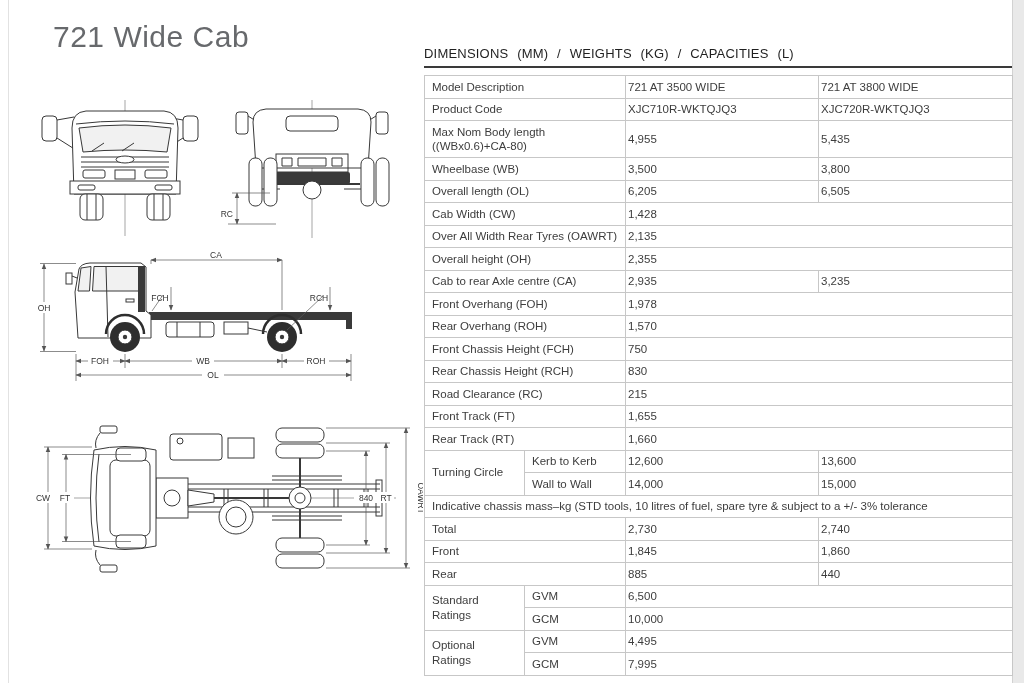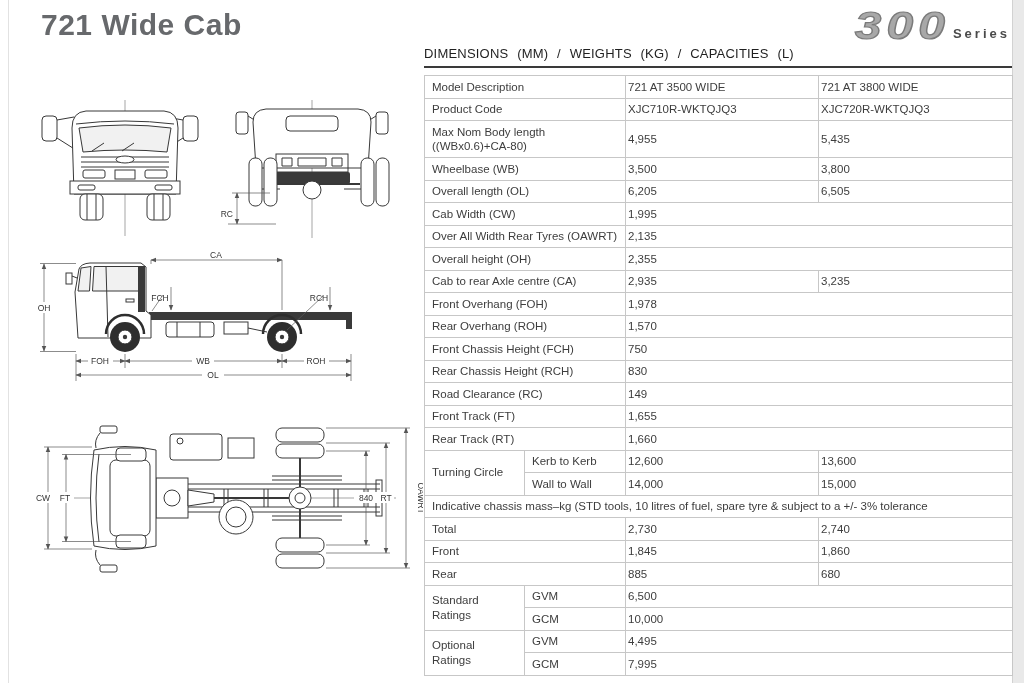--- a/index.html
+++ b/index.html
@@ -1,21 +1,21 @@
 <!DOCTYPE html>
 <html><head>
 <meta charset="utf-8">
 <style>
   html,body{margin:0;padding:0;background:#888;}
   .page{position:relative;width:1024px;height:683px;background:#ffffff;overflow:hidden;
         font-family:"Liberation Sans",sans-serif;}
   .edge-left{position:absolute;left:8px;top:0;width:1px;height:100%;background:#e2e2e2;}
   .edge-right{position:absolute;right:0;top:0;width:11px;height:100%;background:#e9e9e9;border-left:1px solid #d2d2d2;}
 
-  h1.title{position:absolute;left:37px;top:4px;margin:4px;font-size:30px;font-weight:700;
+  h1.title{position:absolute;left:37px;top:4px;margin:16px;font-size:30px;font-weight:400;
            color:#67696c;letter-spacing:0.5px;}
 
   .logo{position:absolute;top:0px;right:14px;display:flex;align-items:flex-end;}
   .logo .num{font-size:48px;line-height:0.92;font-weight:900;font-style:italic;letter-spacing:5px;
              color:#a8a8a8;-webkit-text-stroke:1.5px #7b7b7b;transform:scaleY(0.82);transform-origin:bottom;}
   .logo .ser{font-size:13px;font-weight:bold;letter-spacing:3px;color:#4a4a4a;margin-left:3px;margin-bottom:3px;}
 
   .spec{position:absolute;left:424px;top:46px;width:588px;}
   .spec-title{font-size:13px;font-weight:normal;color:#1f1f1f;word-spacing:5px;letter-spacing:0.2px;
               border-bottom:2.5px solid #3a3a3a;padding-bottom:5px;margin-bottom:7px;}
@@ -47,24 +47,20 @@
 </style>
 </head>
 <body>
 
 <div class="page">
   <div class="edge-left"></div>
   <div class="edge-right"></div>
 
   <h1 class="title">721 Wide Cab</h1>
 
-  <div class="logo">
-    <span class="num">300</span>
-    <span class="ser">Series</span>
-  </div>
 
   <svg class="draw drawA" viewBox="0 0 380 150">
     <defs>
       <marker id="mA" markerWidth="8" markerHeight="8" viewBox="0 0 10 10" refX="9" refY="5" orient="auto-start-reverse">
         <path d="M0,1 L10,5 L0,9 Z" fill="#555"></path>
       </marker>
     </defs>
     <g>
       <line class="cl" x1="95" y1="4" x2="95" y2="140"></line>
       <rect class="lnf" x="12" y="20" width="15" height="25" rx="4"></rect>
@@ -255,21 +251,21 @@
         <td class="val">3,500</td>
         <td class="val">3,800</td>
       </tr>
       <tr>
         <td colspan="2">Overall length (OL)</td>
         <td class="val">6,205</td>
         <td class="val">6,505</td>
       </tr>
       <tr>
         <td colspan="2">Cab Width (CW)</td>
-        <td class="val" colspan="2">1,995</td>
+        <td class="val" colspan="2">1,428</td>
       </tr>
       <tr>
         <td colspan="2">Over All Width Rear Tyres (OAWRT)</td>
         <td class="val" colspan="2">2,135</td>
       </tr>
       <tr>
         <td colspan="2">Overall height (OH)</td>
         <td class="val" colspan="2">2,355</td>
       </tr>
       <tr>
@@ -288,21 +284,21 @@
       <tr>
         <td colspan="2">Front Chassis Height (FCH)</td>
         <td class="val" colspan="2">750</td>
       </tr>
       <tr>
         <td colspan="2">Rear Chassis Height (RCH)</td>
         <td class="val" colspan="2">830</td>
       </tr>
       <tr>
         <td colspan="2">Road Clearance (RC)</td>
-        <td class="val" colspan="2">149</td>
+        <td class="val" colspan="2">215</td>
       </tr>
       <tr>
         <td colspan="2">Front Track (FT)</td>
         <td class="val" colspan="2">1,655</td>
       </tr>
       <tr>
         <td colspan="2">Rear Track (RT)</td>
         <td class="val" colspan="2">1,660</td>
       </tr>
       <tr>
@@ -325,21 +321,21 @@
         <td class="val">2,740</td>
       </tr>
       <tr>
         <td colspan="2">Front</td>
         <td class="val">1,845</td>
         <td class="val">1,860</td>
       </tr>
       <tr>
         <td colspan="2">Rear</td>
         <td class="val">885</td>
-        <td class="val">680</td>
+        <td class="val">440</td>
       </tr>
       <tr>
         <td rowspan="2">Standard Ratings</td>
         <td>GVM</td>
         <td class="val" colspan="2">6,500</td>
       </tr>
       <tr>
         <td>GCM</td>
         <td class="val" colspan="2">10,000</td>
       </tr>

